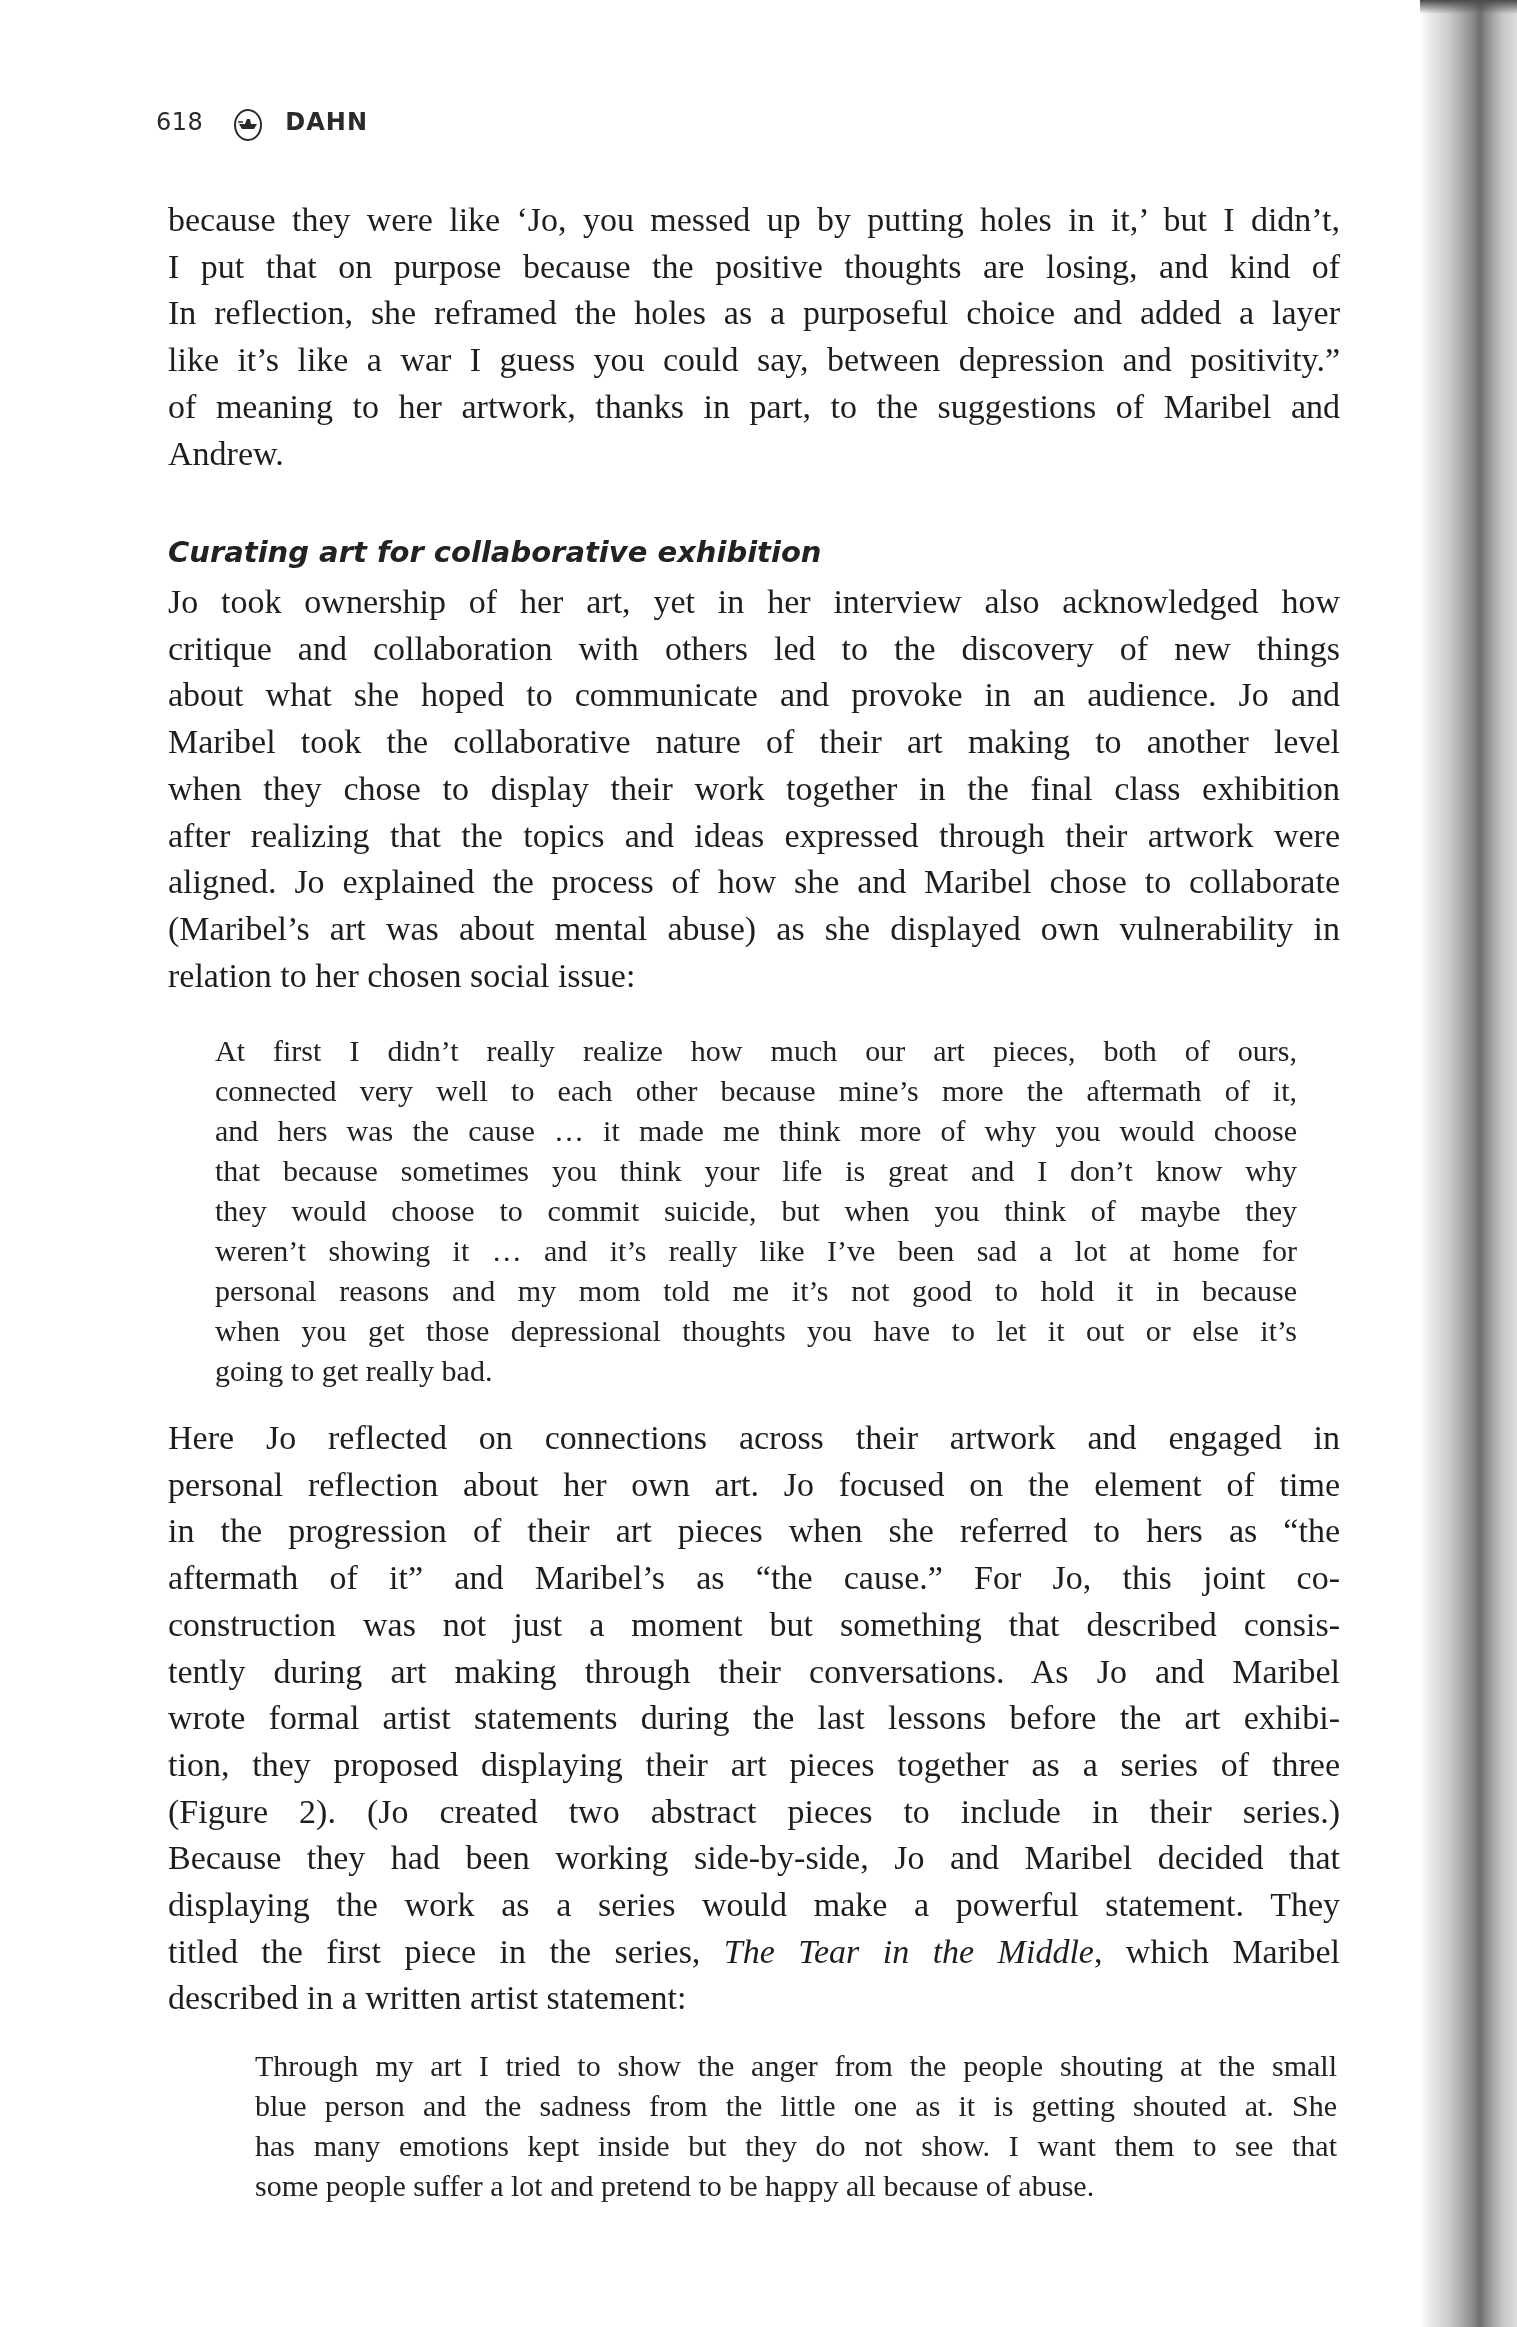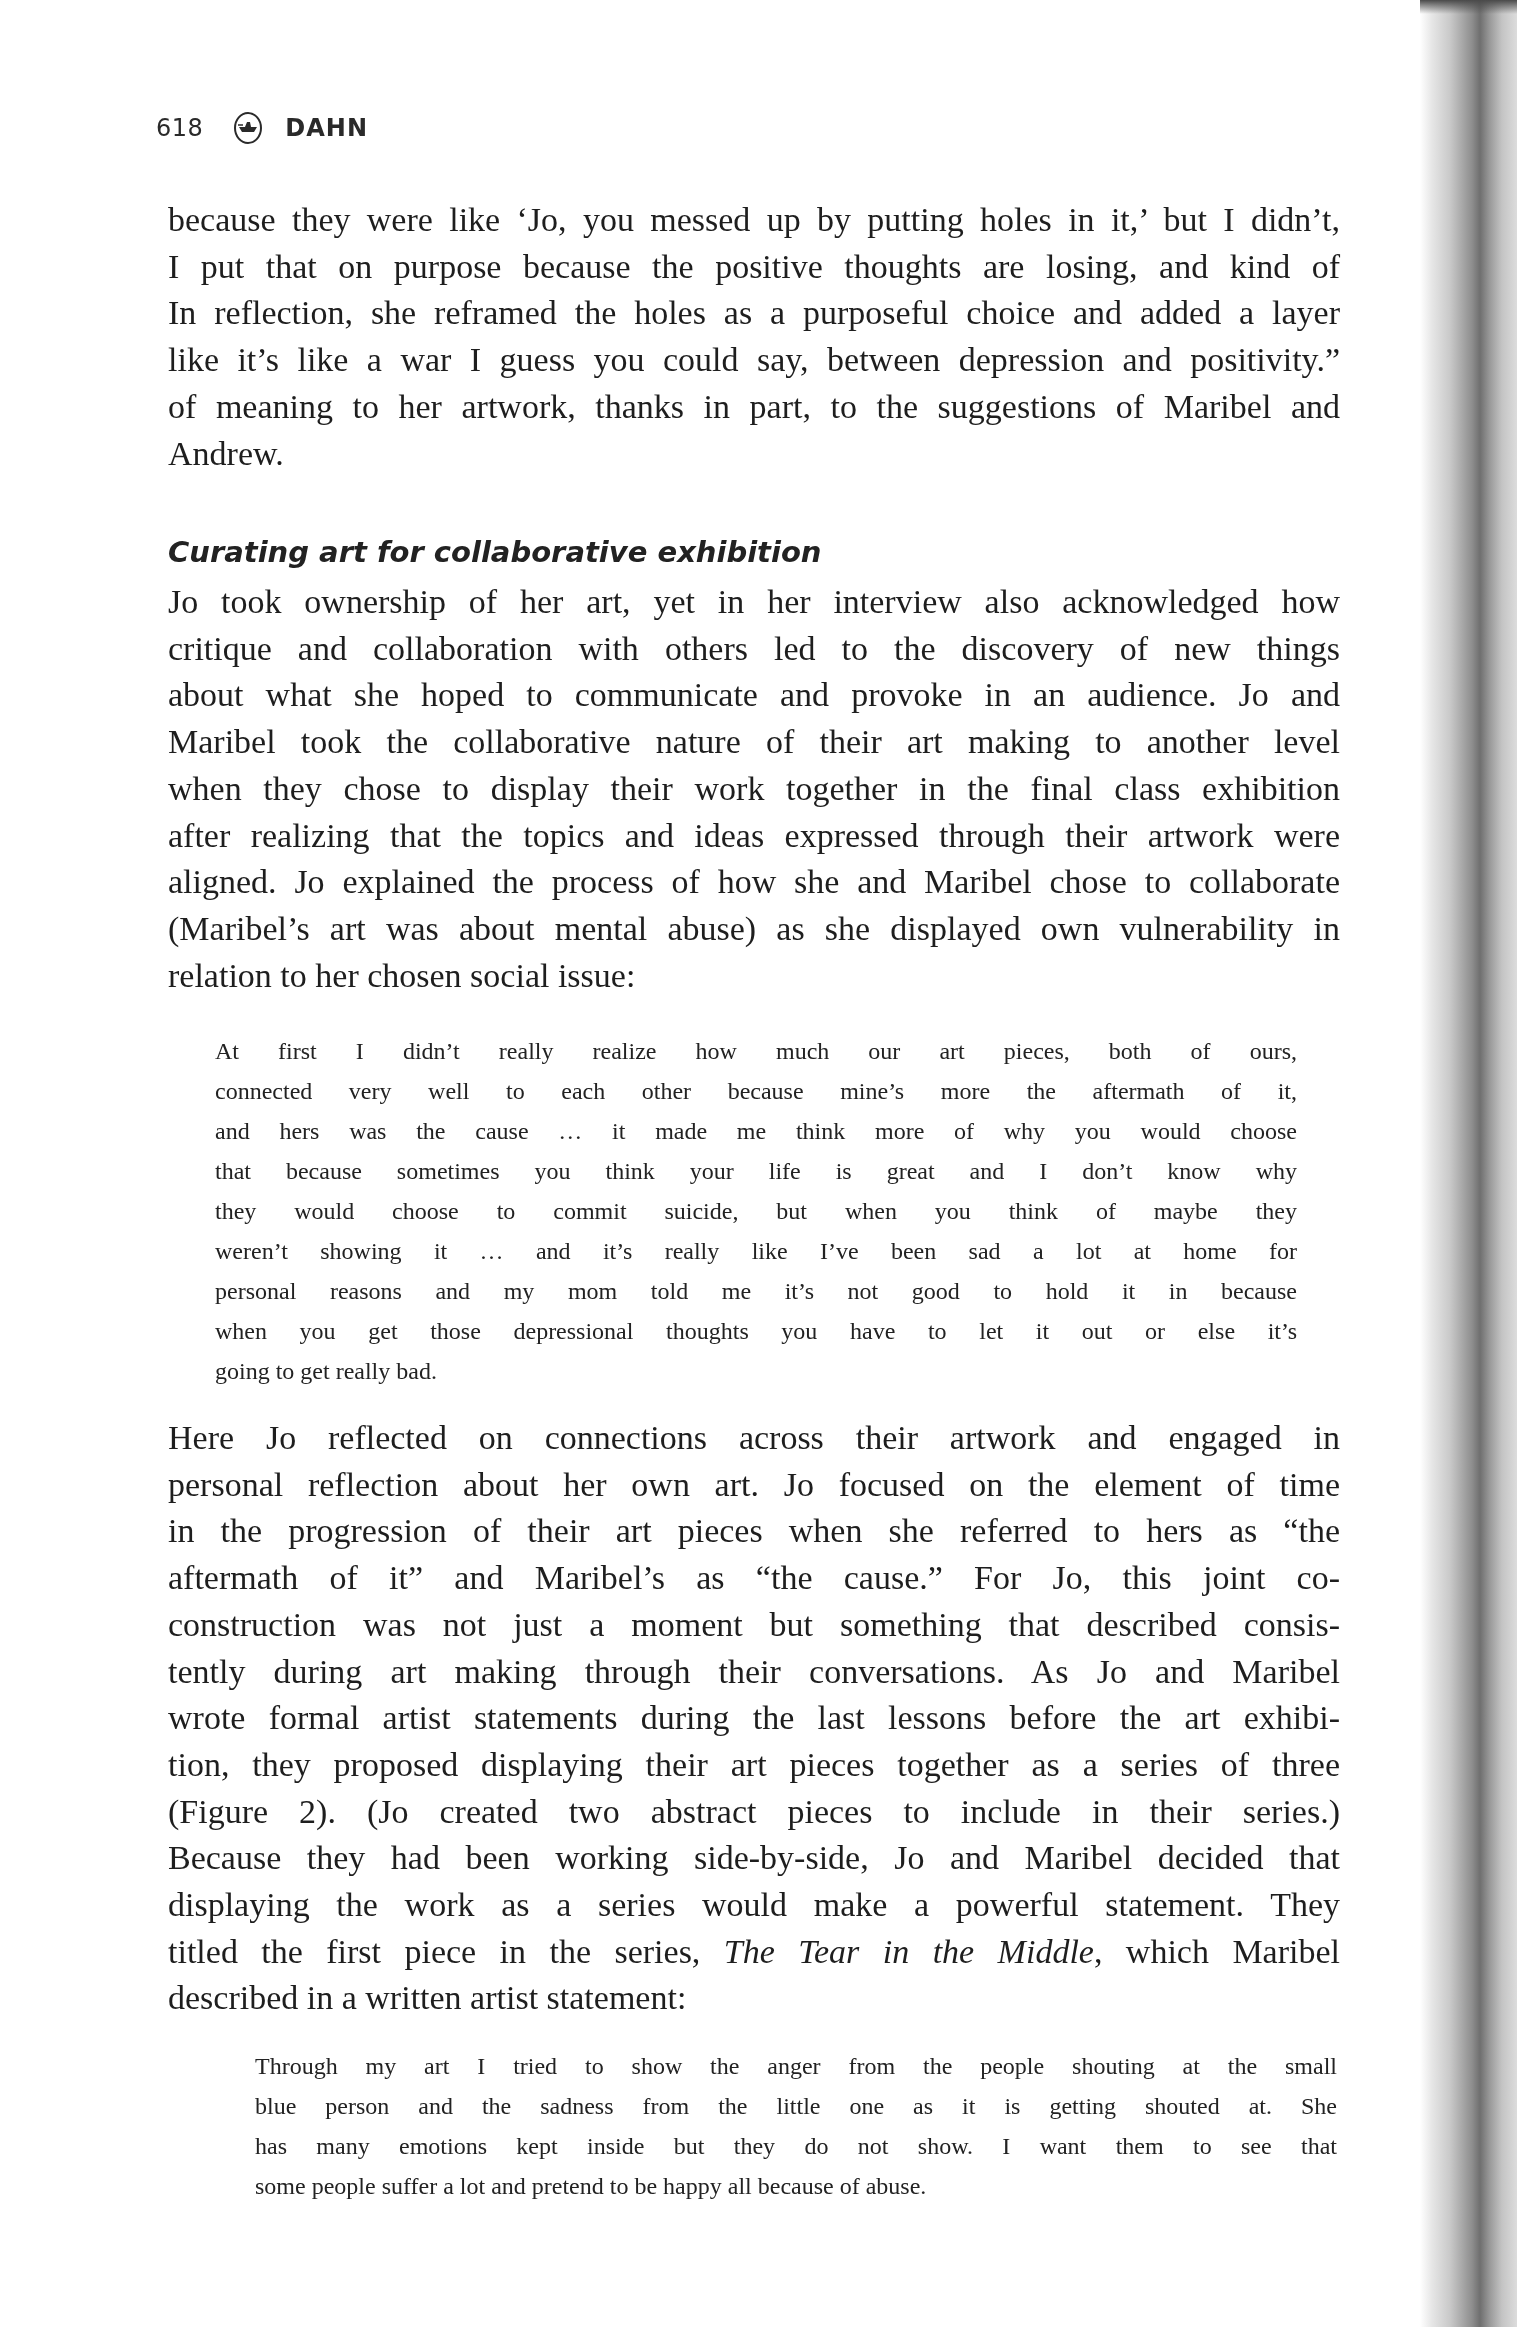--- a/index.html
+++ b/index.html
@@ -34,21 +34,20 @@
     width: 97px;
     height: 14px;
     background: linear-gradient(to bottom, #4a4a4a, rgba(120,120,120,0));
   }
   .running-head {
     position: absolute;
     top: 108px;
     left: 156px;
     height: 40px;
     display: flex;
-    align-items: center;
     font-family: "DejaVu Sans", sans-serif;
     font-size: 24px;
     color: #2a2a2a;
     letter-spacing: 0.5px;
   }
   .running-head .pnum { margin-right: 30px; }
   .running-head .logo {
     width: 30px; height: 34px;
     margin-right: 22px;
     display: inline-block;
@@ -77,21 +76,21 @@
     font-size: 29px;
     line-height: 40px;
     margin: 0;
     color: #222;
   }
   .quote {
     position: absolute;
     left: 215px;
     width: 1082px;
     font-family: "Liberation Serif", "DejaVu Serif", serif;
-    font-size: 24px;
+    font-size: 30px;
     line-height: 40px;
     text-align: justify;
     margin: 0;
     color: #222;
   }
   .line { display: block; text-align: justify; text-align-last: justify; white-space: nowrap; }
   .line.last { text-align-last: left; }
   em { }
 </style>
 </head>

